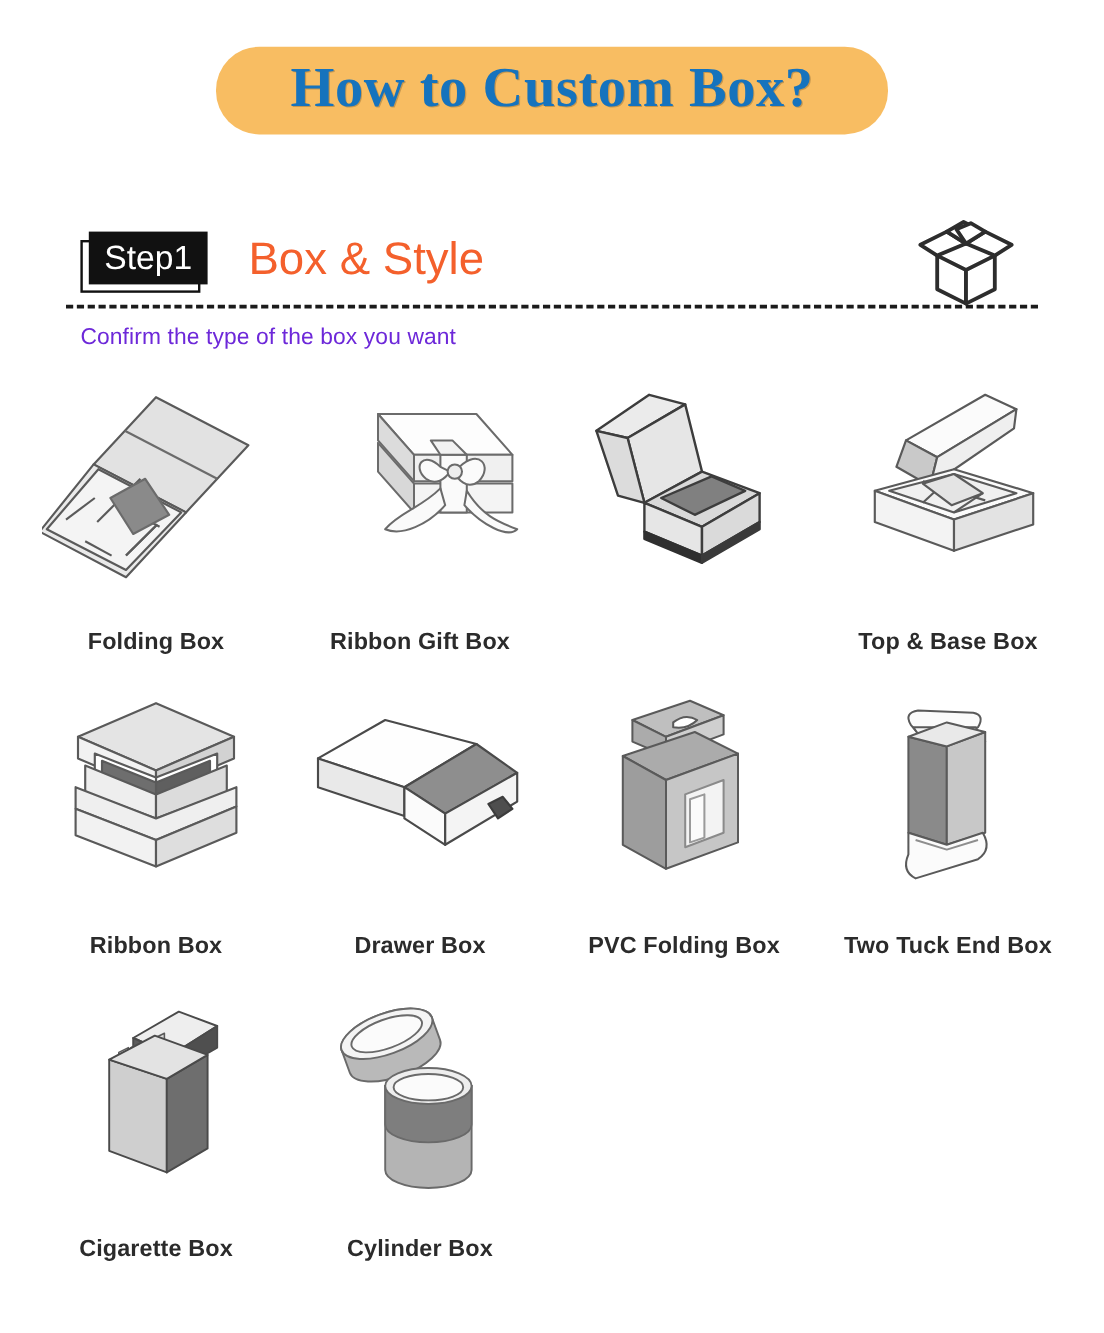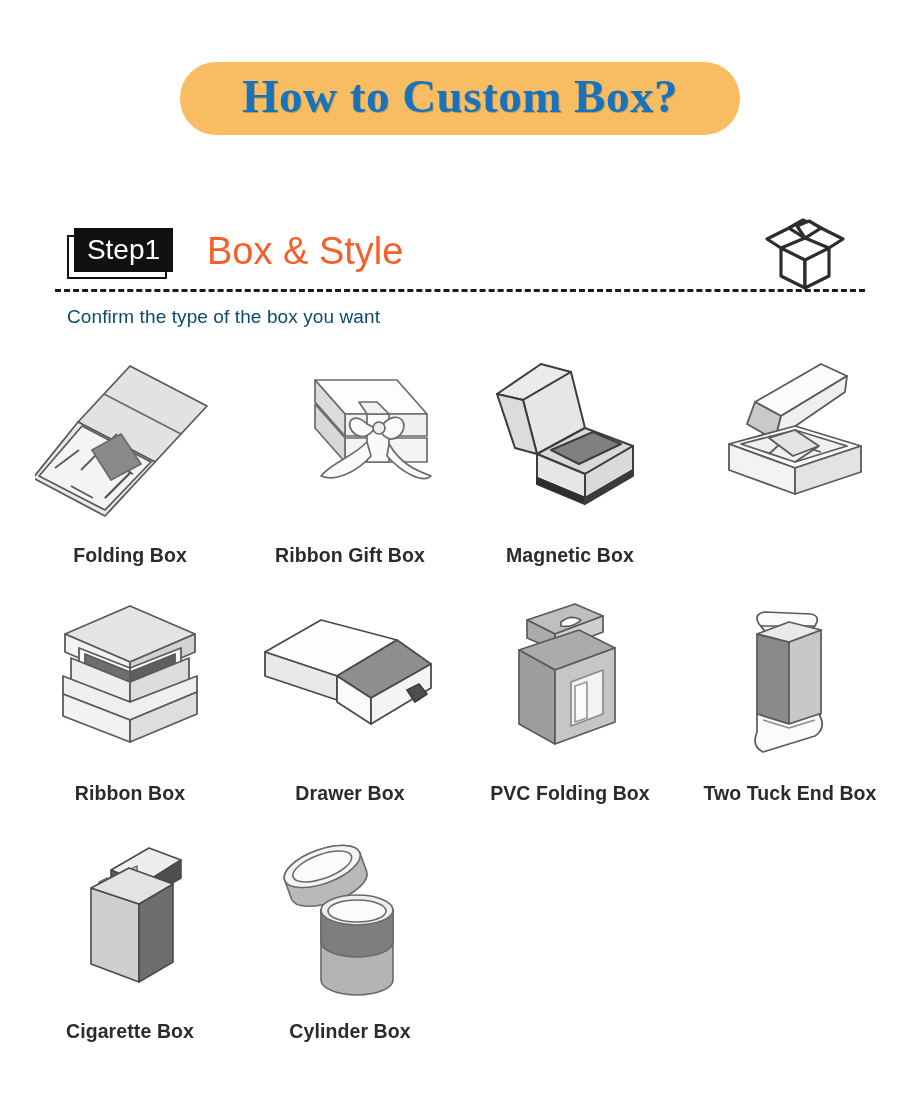--- a/index.html
+++ b/index.html
@@ -10,21 +10,21 @@
   body {
     width: 920px;
     height: 1111px;
     font-family: "Liberation Sans", sans-serif;
     position: relative;
     overflow: hidden;
   }
 
   
   .title-wrap {
-    padding-top: 62px;
+    padding-top: 39px;
     display: flex;
     justify-content: center;
   }
   .title-pill {
     background: #f8bd62;
     border-radius: 36px;
     padding: 8px 48px 12px 48px;
     min-width: 560px;
     text-align: center;
     box-sizing: border-box;
@@ -35,21 +35,21 @@
     font-size: 47px;
     color: #1673bd;
     letter-spacing: 0.5px;
     line-height: 1.12;
     text-shadow: 1px 1px 0 rgba(0,0,0,0.20);
     white-space: nowrap;
   }
 
   
   .step-section {
-    margin: 12px auto;
+    margin: 0 auto;
     width: 810px;
     padding-top: 76px;
     position: relative;
   }
   .step-head {
     display: flex;
     align-items: center;
     position: relative;
     height: 58px;
   }
@@ -100,21 +100,21 @@
   }
   .dashed-rule {
     margin-top: 8px;
     border-top: 3.5px dashed #1b1b1b;
     width: 100%;
   }
   .step-sub {
     margin-top: 14px;
     margin-left: 12px;
     font-size: 19px;
-    color: #0c4a6e;
+    color: #6d28d9;
     letter-spacing: 0.1px;
   }
 
   
   .grid {
     margin: 26px auto 0 auto;
     width: 880px;
     display: grid;
     grid-template-columns: repeat(4, 1fr);
     row-gap: 2px;
@@ -126,21 +126,21 @@
     justify-content: flex-start;
   }
   .cell-art {
     height: 178px;
     width: 100%;
     display: flex;
     align-items: center;
     justify-content: center;
   }
   .cell-label {
-    margin-top: 6px;
+    margin-top: 21px;
     font-size: 19.5px;
     font-weight: bold;
     color: #2b2b2b;
     text-align: center;
     letter-spacing: 0.1px;
     height: 52px;
     display: flex;
     align-items: flex-start;
     justify-content: center;
     padding-top: 6px;
@@ -255,21 +255,20 @@
 
           <polygon points="62,96 110,70 158,88 110,116" fill="#d9d9d9"></polygon>
           <polygon points="76,92 118,74 146,86 104,106" fill="#808080"></polygon>
           <polygon points="62,96 110,116 110,140 62,120" fill="#e6e6e6"></polygon>
           <polygon points="110,116 158,88 158,112 110,140" fill="#dadada"></polygon>
           <polygon points="62,120 110,140 110,146 62,126" fill="#2f2f2f" stroke="#2f2f2f"></polygon>
           <polygon points="110,140 158,112 158,118 110,146" fill="#3a3a3a" stroke="#3a3a3a"></polygon>
         </g>
       </svg>
     </div>
-    <div class="cell-label">Magnetic Box</div>
   </div>
 
 
   <div class="cell">
     <div class="cell-art">
       <svg width="190" height="170" viewBox="0 0 190 170">
         <g stroke="#5a5a5a" stroke-width="1.8" stroke-linejoin="round">
 
           <polygon points="60,44 126,6 152,18 86,58" fill="#fbfbfb"></polygon>
           <polygon points="60,44 86,58 80,82 52,66" fill="#c9c9c9"></polygon>
@@ -281,20 +280,21 @@
           <line x1="74" y1="78" x2="126" y2="94"></line>
           <line x1="100" y1="72" x2="74" y2="96"></line>
           <polygon points="74,80 100,72 124,88 98,98" fill="#e4e4e4"></polygon>
           <line x1="100" y1="104" x2="124" y2="88"></line>
 
           <polygon points="34,86 100,110 100,136 34,112" fill="#f3f3f3"></polygon>
           <polygon points="100,110 166,88 166,114 100,136" fill="#e3e3e3"></polygon>
         </g>
       </svg>
     </div>
+    <div class="cell-label">Top &amp; Base Box</div>
   </div>
 
   <div class="cell">
     <div class="cell-art">
       <svg width="190" height="170" viewBox="0 0 190 170">
         <g stroke="#5a5a5a" stroke-width="1.8" stroke-linejoin="round">
 
           <polygon points="95,10 160,38 95,66 30,38" fill="#e4e4e4"></polygon>
           <polygon points="30,38 95,66 95,84 30,56" fill="#f2f2f2"></polygon>
           <polygon points="95,66 160,38 160,56 95,84" fill="#d2d2d2"></polygon>

